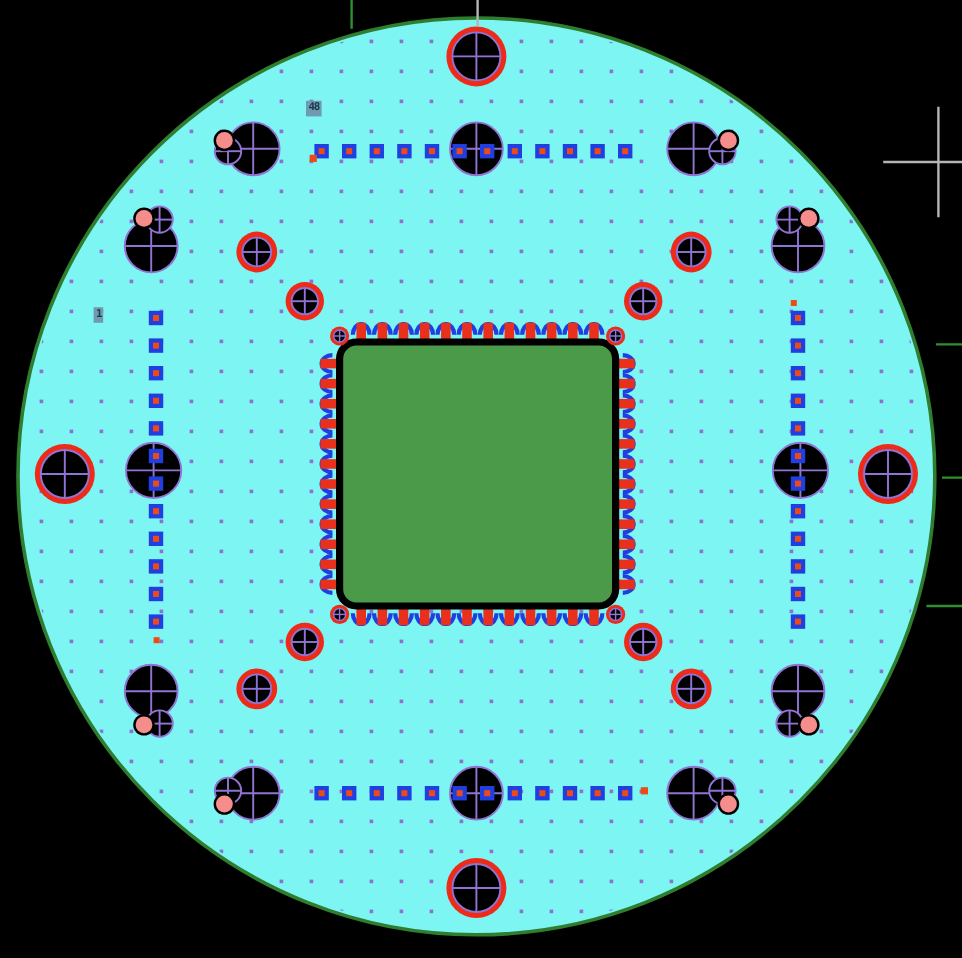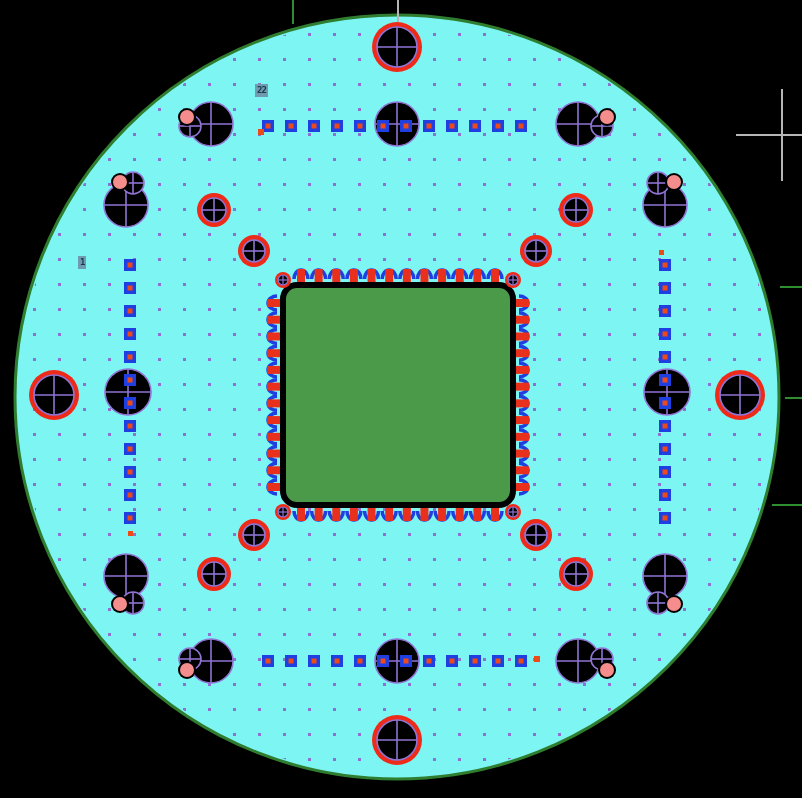--- a/index.html
+++ b/index.html
@@ -1618,15 +1618,15 @@
       <line x1="293" y1="0" x2="293" y2="24" stroke="#2f8f2f" stroke-width="2"></line>
       <line x1="398" y1="0" x2="398" y2="22" stroke="#b5b5b5" stroke-width="2"></line>
       <line x1="780" y1="287" x2="802" y2="287" stroke="#2f8f2f" stroke-width="2"></line>
       <line x1="785" y1="398" x2="802" y2="398" stroke="#2f8f2f" stroke-width="2"></line>
       <line x1="772" y1="505" x2="802" y2="505" stroke="#2f8f2f" stroke-width="2"></line>
       <g>
         <line x1="736" y1="135" x2="828" y2="135" stroke="#b5b5b5" stroke-width="2"></line>
         <line x1="782" y1="89" x2="782" y2="181" stroke="#b5b5b5" stroke-width="2"></line>
       </g>
     </svg>
-  <div class="lbl" style="left:255px;top:84px;">22</div>
+  <div class="lbl" style="left:255px;top:84px;">48</div>
   <div class="lbl" style="left:78px;top:256px;">1</div>
 </div>
 
 </body></html>

